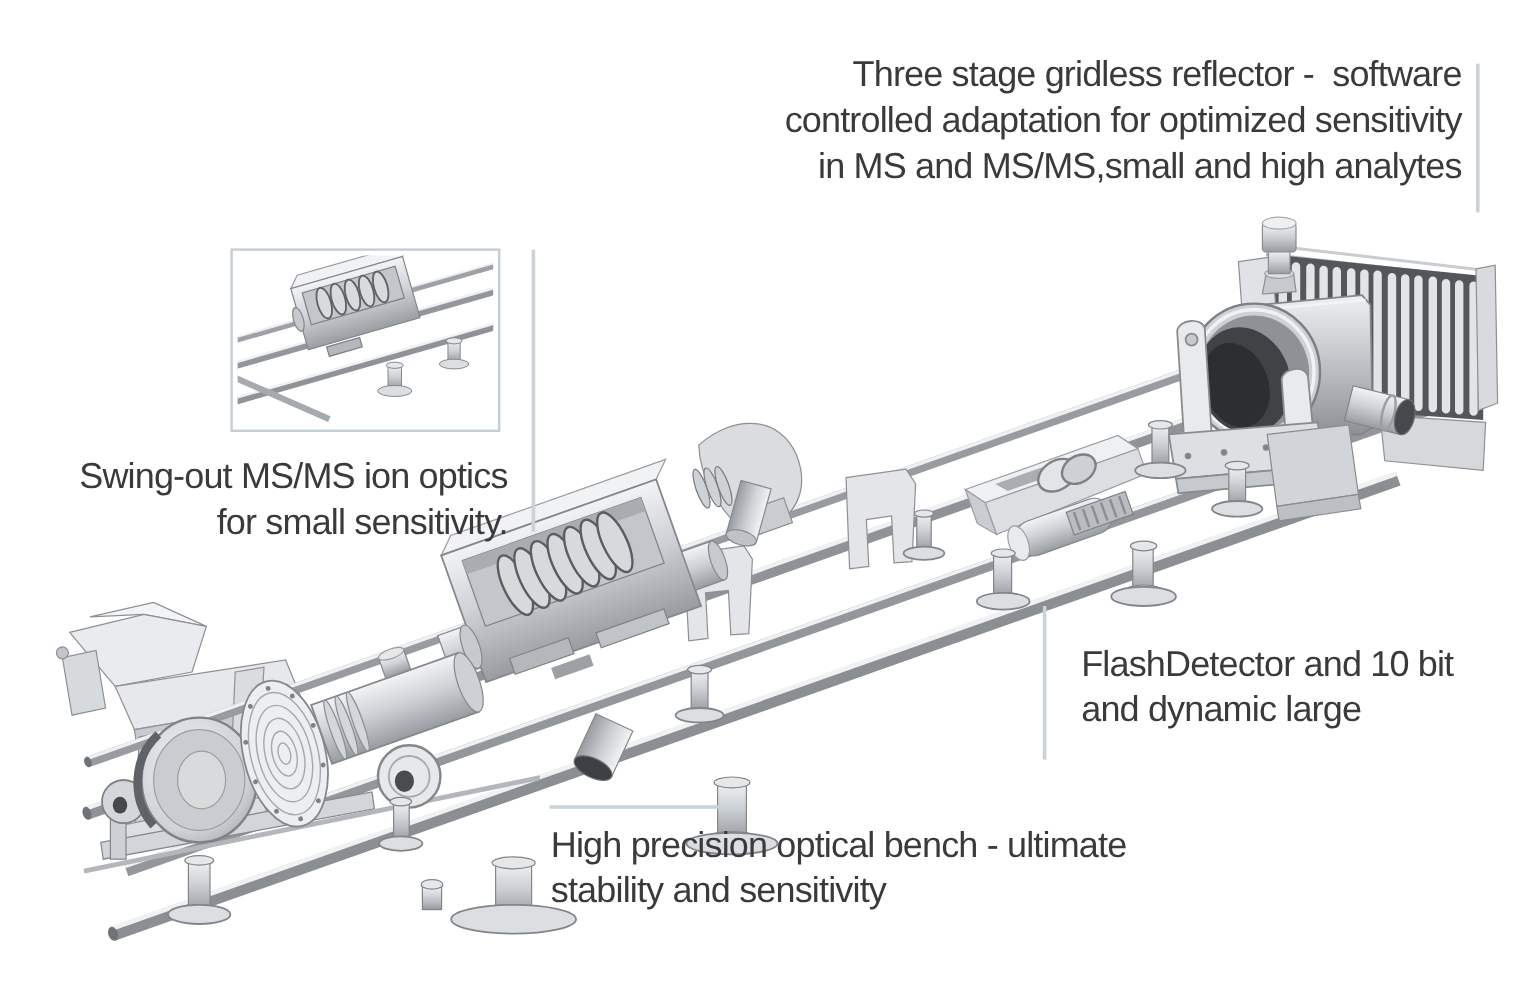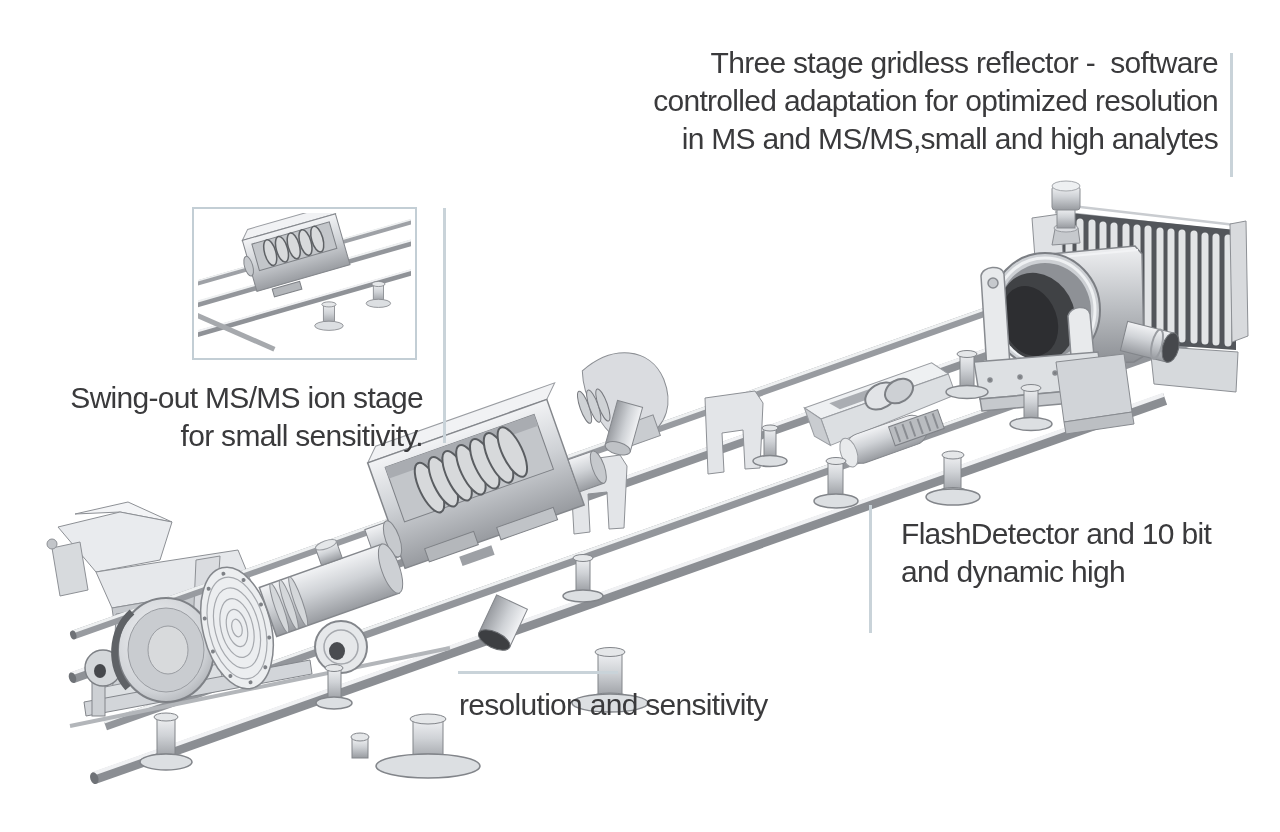--- a/index.html
+++ b/index.html
@@ -328,31 +328,32 @@
     </svg>
   </div>
 
   <div class="leader" style="left:1230px;top:53px;width:3px;height:124px;"></div>
   <div class="leader" style="left:443px;top:208px;width:3px;height:235px;"></div>
   <div class="leader" style="left:869px;top:505px;width:3px;height:128px;"></div>
   <div class="leader" style="left:458px;top:671px;width:160px;height:3px;"></div>
 
   <div class="ann right" style="right:62px;top:44px;">
     <div class="line">Three stage gridless reflector -  software</div>
-    <div class="line">controlled adaptation for optimized resolution</div>
+    <div class="line">controlled adaptation for optimized sensitivity</div>
     <div class="line">in MS and MS/MS,small and high analytes</div>
   </div>
 
   <div class="ann right" style="right:857px;top:379px;">
-    <div class="line">Swing-out MS/MS ion stage</div>
+    <div class="line">Swing-out MS/MS ion optics</div>
     <div class="line">for small sensitivity.</div>
   </div>
 
-  <div class="ann" style="left:901px;top:515px;">
+  <div class="ann" style="left:901px;top:535px;">
     <div class="line">FlashDetector and 10 bit</div>
-    <div class="line">and dynamic high</div>
+    <div class="line">and dynamic large</div>
   </div>
 
   <div class="ann" style="left:459px;top:686px;">
-    <div class="line">resolution and sensitivity</div>
+    <div class="line">High precision optical bench - ultimate</div>
+    <div class="line">stability and sensitivity</div>
   </div>
 
 </div>
 
 </body></html>

